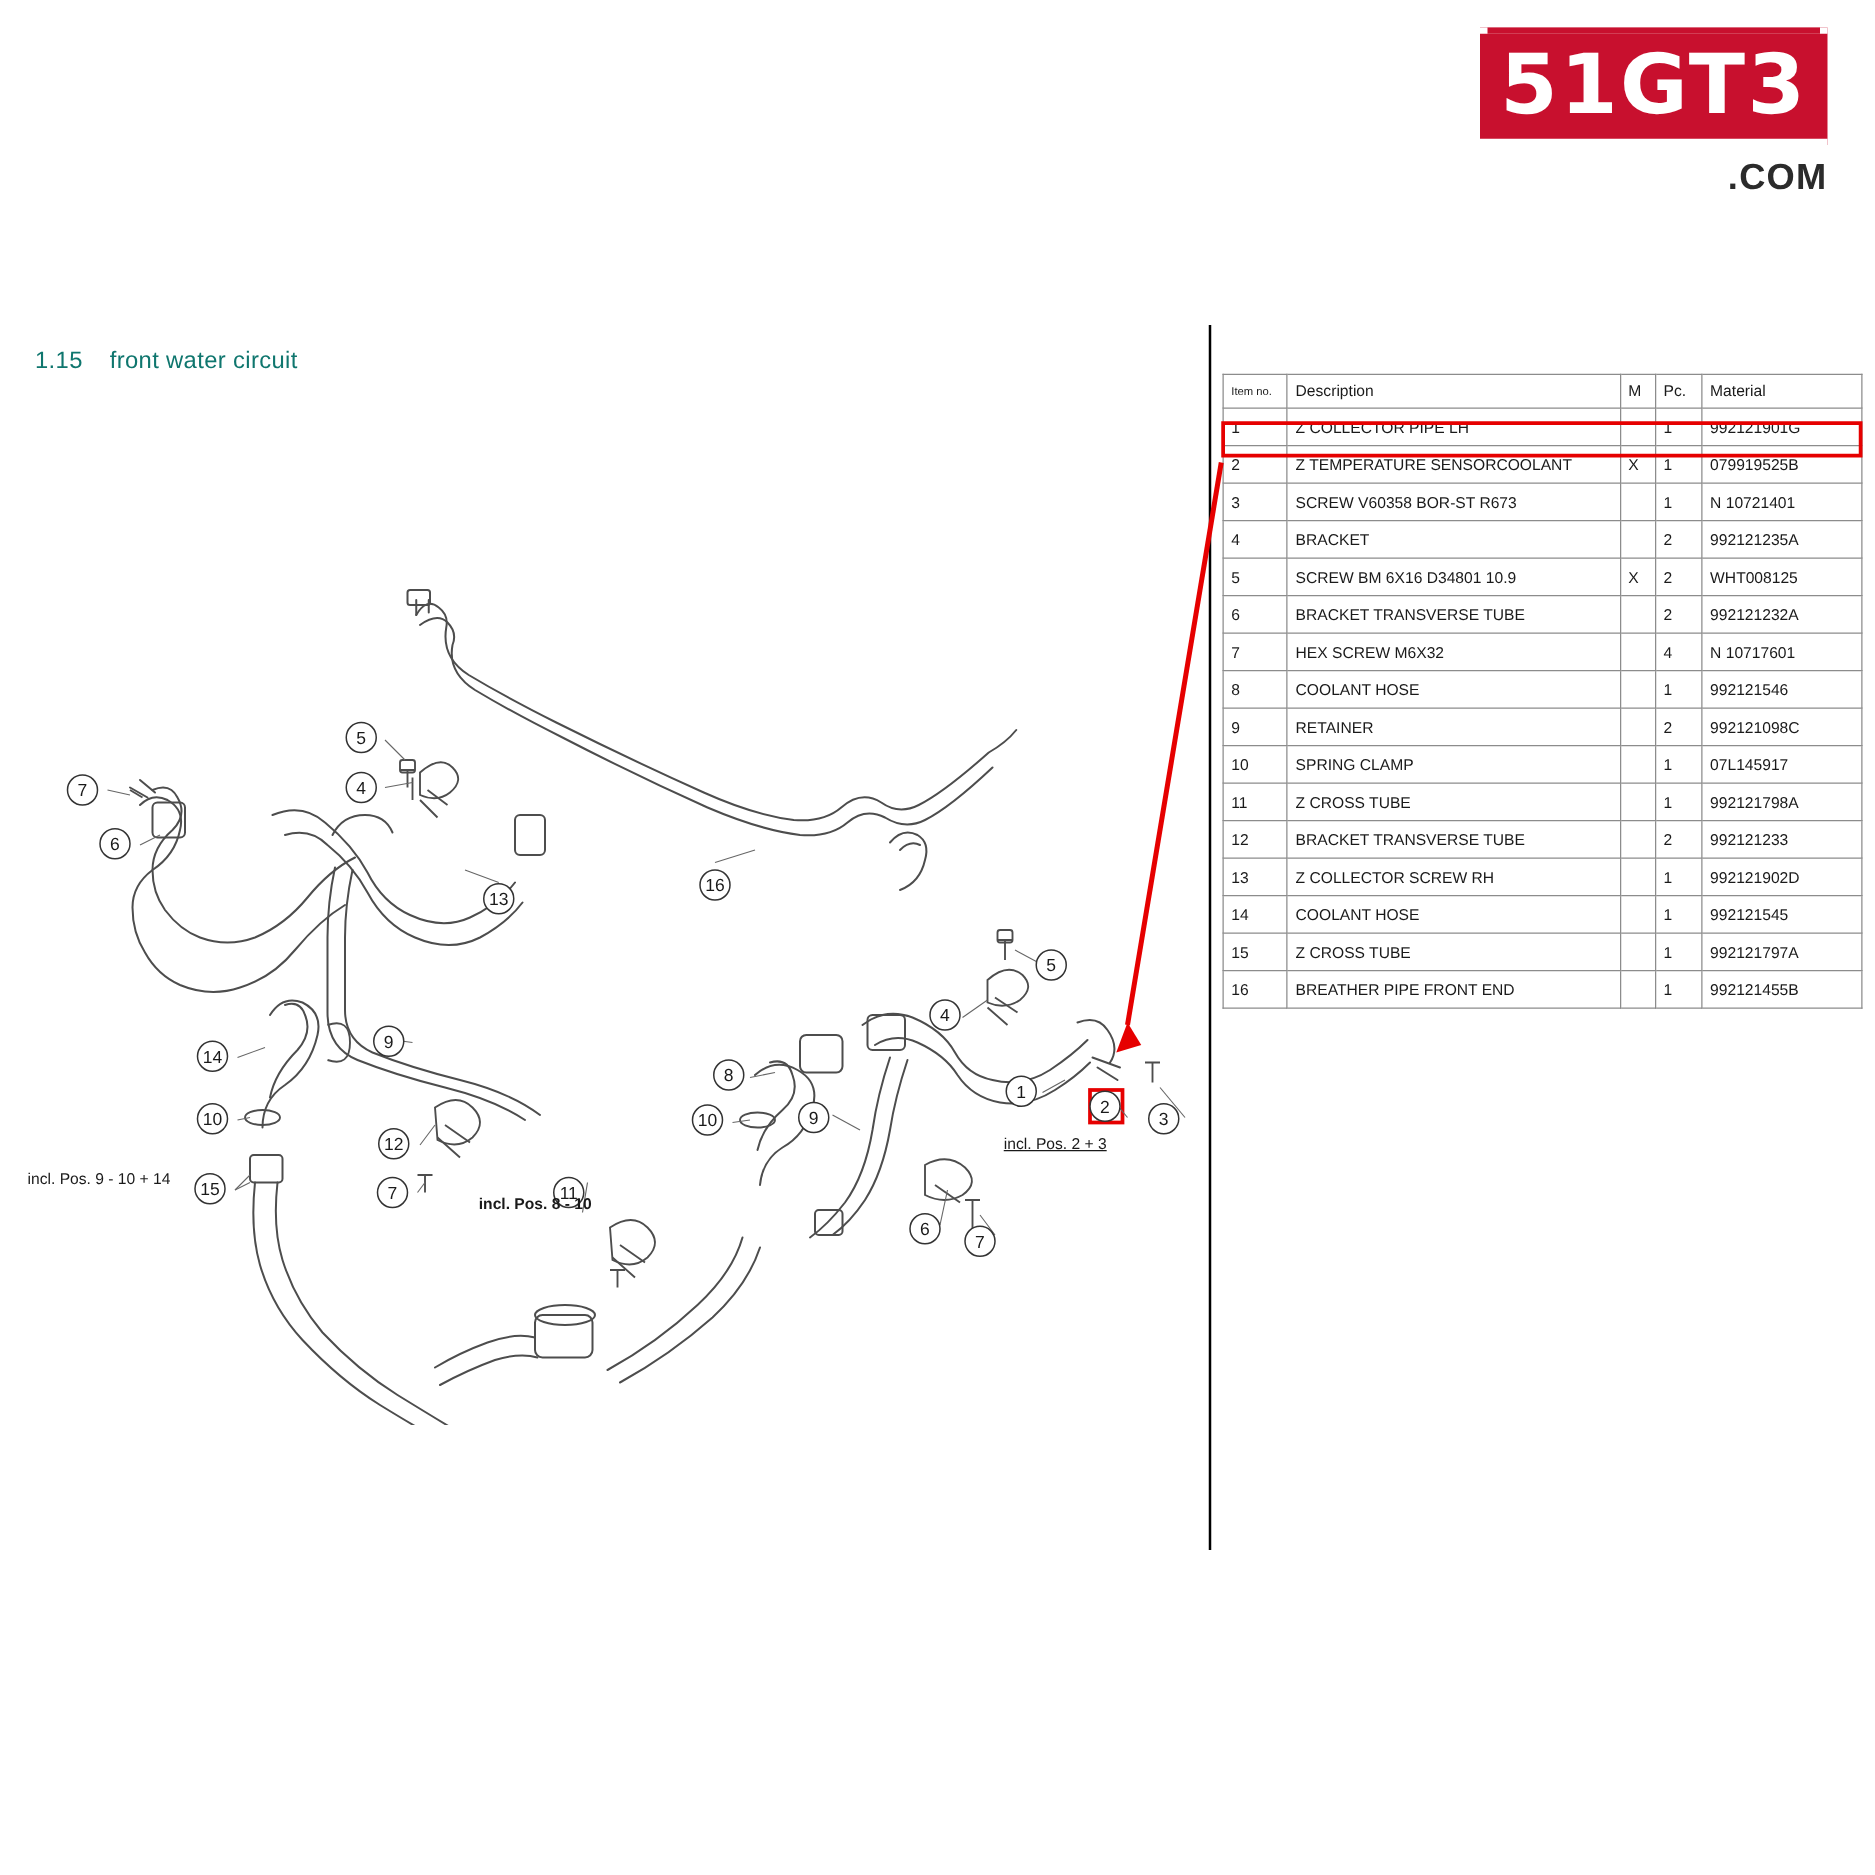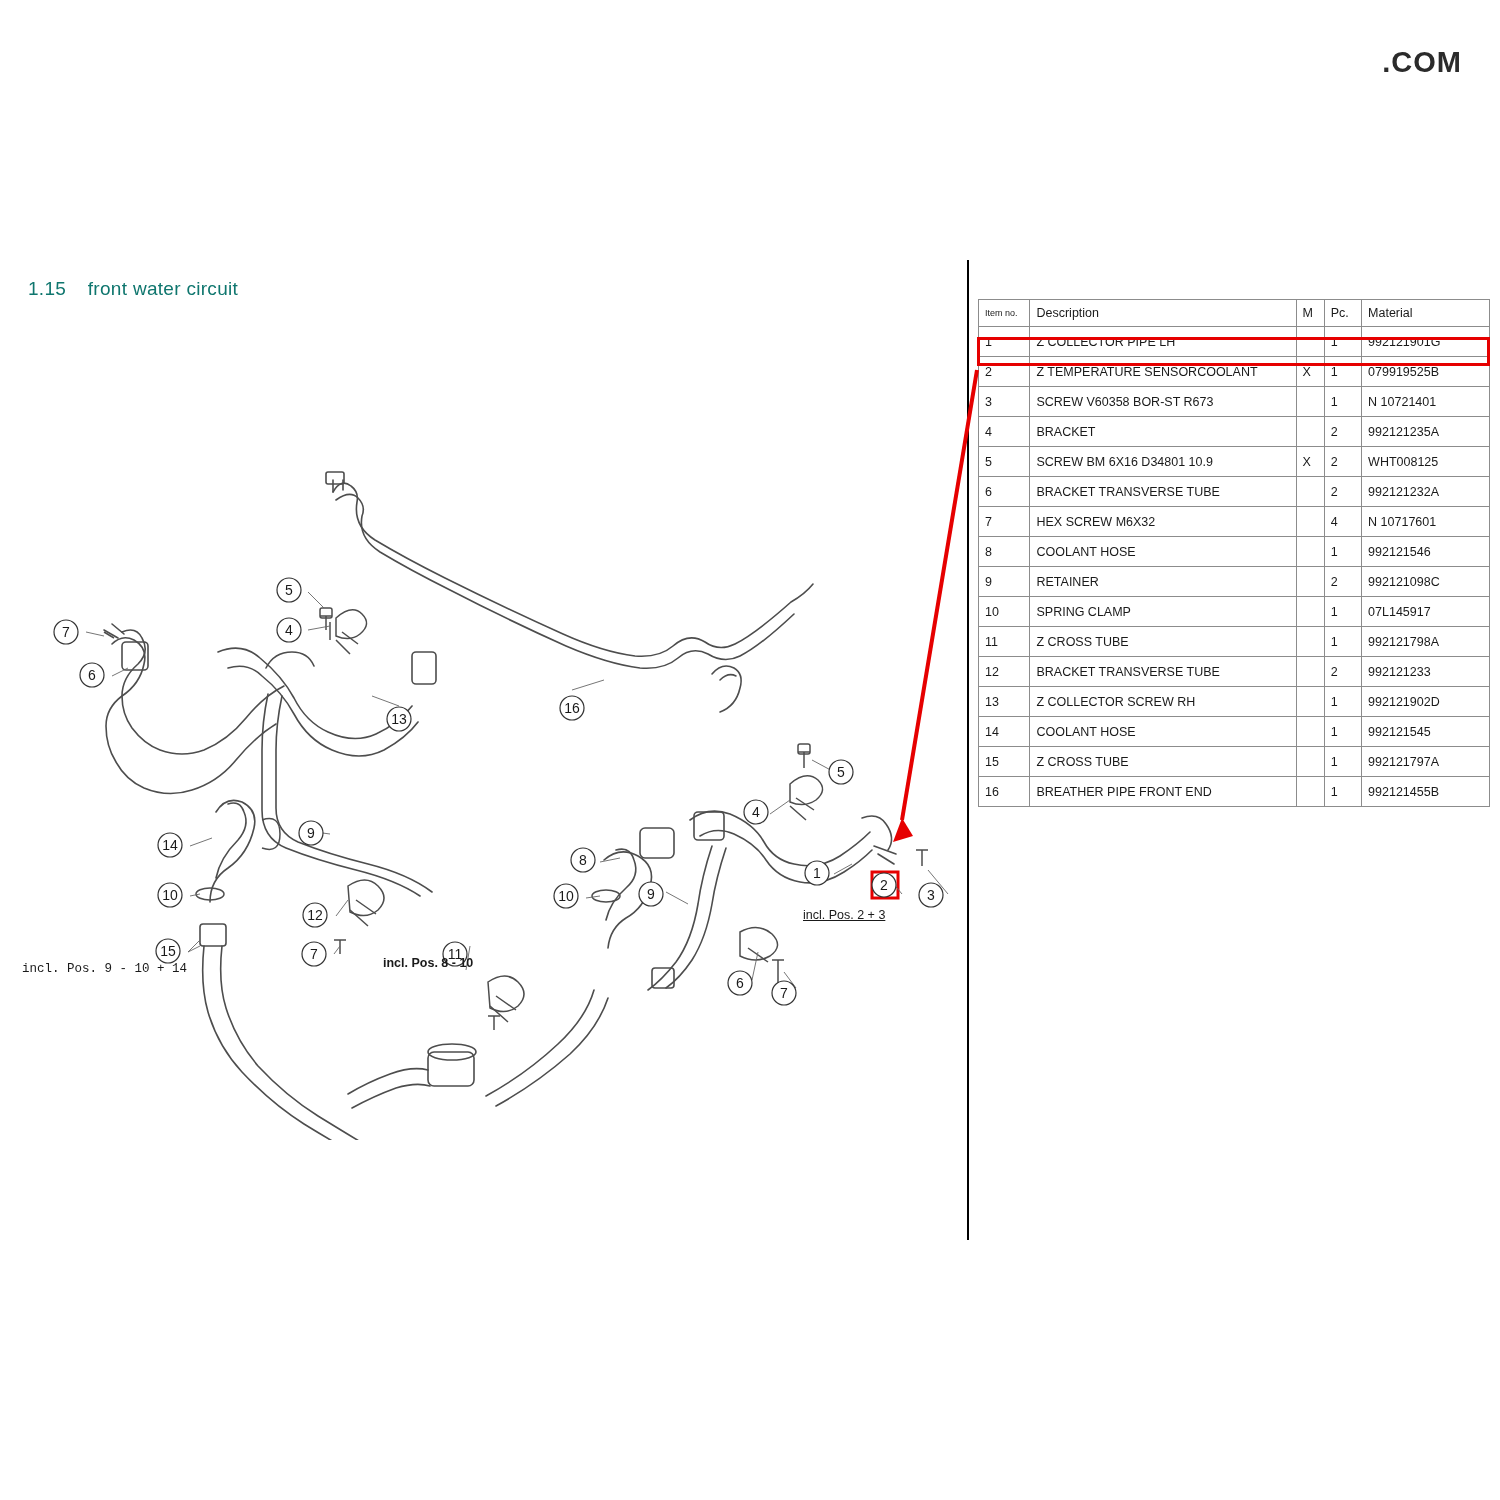--- a/index.html
+++ b/index.html
@@ -40,21 +40,21 @@
   .logo-box::before {
     content: "";
     position: absolute;
     left: 6px; right: 6px;
     top: -5px;
     height: 5px;
     background: #c8102e;
   }
   .logo-dotcom {
     display: block;
-    margin-top: 24px;
+    margin-top: 10px;
     color: #2b2b2b;
     font-size: 29px;
     font-weight: bold;
     letter-spacing: 1px;
   }
 
   
   .page-title {
     position: absolute;
     left: 28px;
@@ -147,20 +147,21 @@
     position: absolute;
     font-size: 12.5px;
     color: #1a1a1a;
     white-space: nowrap;
   }
 </style>
 </head>
 <body>
 
 <div class="logo-wrap">
+  <div class="logo-box">51GT3</div>
   <span class="logo-dotcom">.COM</span>
 </div>
 
 <div class="page-title">
   <span class="num">1.15</span>
   <span>front water circuit</span>
 </div>
 
 <div class="v-sep"></div>
 
@@ -496,15 +497,15 @@
         <g>
           <circle cx="784" cy="613" r="12" fill="#ffffff" stroke="#333" stroke-width="1.2"></circle>
           <text x="784" y="618" text-anchor="middle" font-family="&quot;Liberation Sans&quot;, sans-serif" font-size="14" fill="#1a1a1a">7</text>
         </g>
       </g>
   </svg>
 
   <div id="notes">
       <div class="note" style="left: 803px; top: 528px; text-decoration: underline;">incl. Pos. 2 + 3</div>
       <div class="note" style="left: 383px; top: 576px; font-weight: bold;">incl. Pos. 8 - 10</div>
-      <div class="note" style="left: 22px; top: 582px; font-family: Liberation Mono, monospace;">incl. Pos. 9 - 10 + 14</div>
+      <div class="note" style="left: 22px; top: 556px;">incl. Pos. 9 - 10 + 14</div>
     </div>
 </div>
 
 </body></html>

